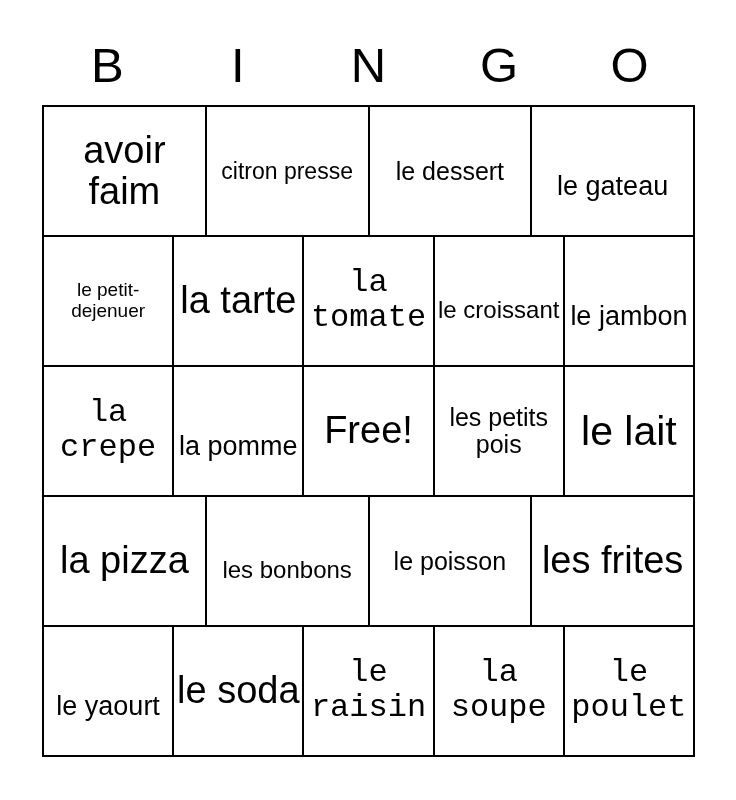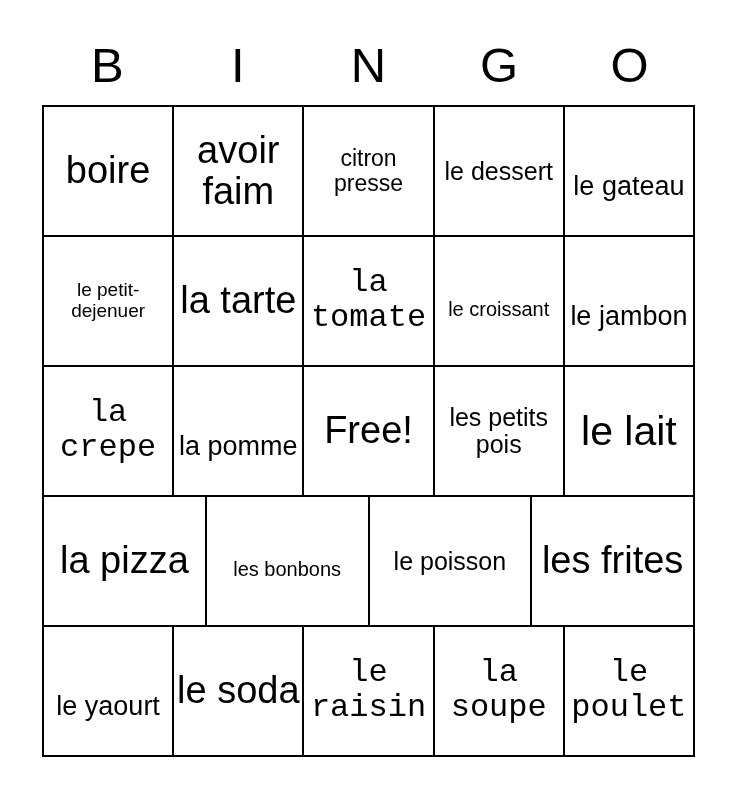--- a/index.html
+++ b/index.html
@@ -67,21 +67,21 @@
   }
   .cell-text {
     display: block;
     width: 100%;
     line-height: 1.08;
     word-break: normal;
   }
 
   
   .fs-xs   { font-size: 19px; }
-  .fs-s    { font-size: 20px; margin-top: 18px; }
+  .fs-s    { font-size: 24px; margin-top: 18px; }
   .fs-sm   { font-size: 25px; }
   .fs-m    { font-size: 27px; margin-top: 31px; }
   .fs-ml   { font-size: 23px; }
   .fs-l    { font-size: 32px; font-family: Liberation Mono, monospace; }
   .fs-xl   { font-size: 38px; }
   .fs-xxl  { font-size: 41px; }
 </style>
 </head>
 <body>
 
@@ -90,23 +90,20 @@
   <div class="header-row">
     <div class="header-cell">B</div>
     <div class="header-cell">I</div>
     <div class="header-cell">N</div>
     <div class="header-cell">G</div>
     <div class="header-cell">O</div>
   </div>
 
   <div class="grid" id="bingo-grid">
       <div class="grid-row">
-        <div class="cell">
-          <span class="cell-text fs-xl">boire</span>
-        </div>
         <div class="cell">
           <span class="cell-text fs-xl">avoir faim</span>
         </div>
         <div class="cell">
           <span class="cell-text fs-ml">citron presse</span>
         </div>
         <div class="cell">
           <span class="cell-text fs-sm">le dessert</span>
         </div>
         <div class="cell">

